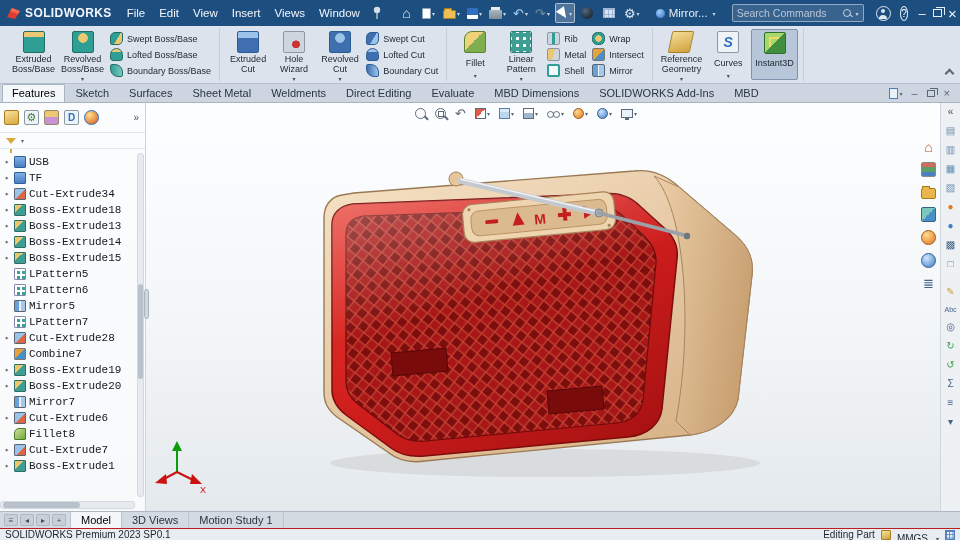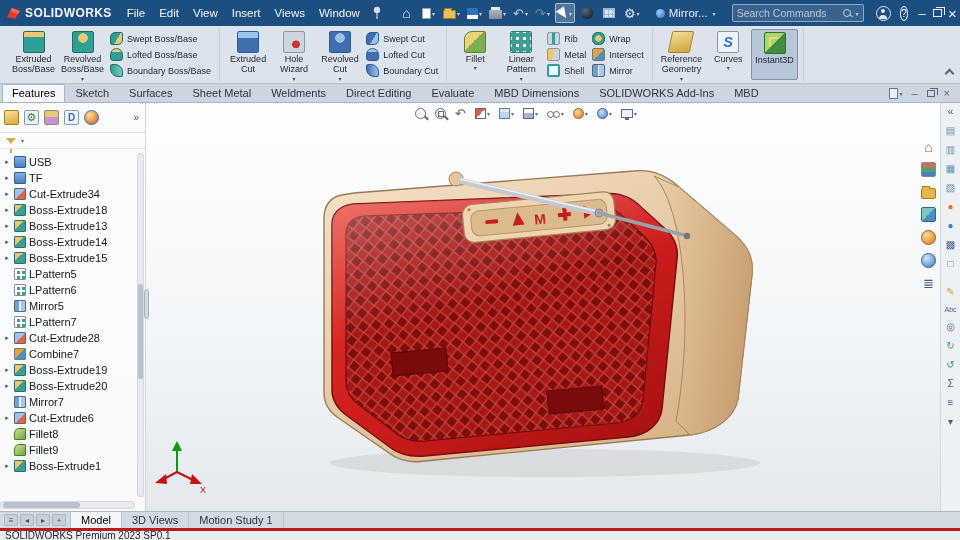--- a/index.html
+++ b/index.html
@@ -44,21 +44,21 @@
   .help{margin:0 6px 0 9px;width:15px;height:15px;border:1.3px solid #dfe8f1;border-radius:50%;color:#fff;font-size:10px;display:flex;align-items:center;justify-content:center;}
   .spacer{flex:1;}
   .win{width:29px;height:26px;display:flex;align-items:center;justify-content:center;font-size:13px;color:#eef3f8;}
   .win.close{font-size:15px;}
   .restore-ic{width:9px;height:8px;border:1.2px solid #e8eef5;position:relative;}
   .restore-ic::before{content:"";position:absolute;top:-3px;left:2px;width:8px;height:7px;border:1.2px solid #e8eef5;border-bottom:none;border-left:none;}
 
   
   .ribbon{height:58px;background:var(--ribbon_bg,#dce3ec);display:flex;align-items:stretch;padding:2px 2px 2px 4px;position:relative;border-bottom:1px solid #b6c0cc;}
   .rgroup{display:flex;align-items:stretch;padding:1px 5px;border-right:1px solid #c4cdd8;}
-  .bigbtn{display:flex;flex-direction:column;align-items:center;min-width:46px;padding:2px 3px 0;gap:1px;text-align:center;color:#1c2630;}
+  .bigbtn{display:flex;flex-direction:column;align-items:center;min-width:46px;padding:2px 3px 0;gap:1px;text-align:center;color:#1c2630;justify-content:space-between;}
   .blabel{font-size:9px;line-height:1.15;white-space:pre-line;}
   .bdd{font-size:6px;color:#44505c;height:7px;line-height:7px;}
   .rbactive{background:var(--instant3d_bg,#b7c6d8);border:1px solid #7d93ad;border-radius:2px;}
   .ri{width:22px;height:22px;border-radius:2px;display:inline-block;flex:none;}
   .si{width:13px;height:13px;border-radius:2px;flex:none;}
   .smallcol{display:flex;flex-direction:column;justify-content:center;gap:2px;padding:0 3px;}
   .smallbtn{display:flex;align-items:center;gap:4px;font-size:9px;color:#1c2630;height:14px;}
   .ribcol{position:absolute;right:7px;bottom:6px;width:7px;height:7px;border-top:2px solid #5a6774;border-right:2px solid #5a6774;transform:rotate(-45deg);}
   .ri-extrude{background:linear-gradient(180deg,#ecc873 26%,#2f9e94 26%);border:1px solid #1f6f66;}
   .ri-revolve{background:radial-gradient(circle at 50% 30%,#ecc873 26%,#2f9e94 30%);border:1px solid #1f6f66;}
@@ -130,21 +130,21 @@
   .thmore{margin-left:auto;color:#44505c;font-size:10px;}
   .th-part{background:linear-gradient(160deg,#f7e39a,#d9a83e);border:1px solid #a87c22;}
   .th-props{background:#eef3f8;border:1px solid #8a97a5;color:#3f7f3f;}
   .th-config{background:linear-gradient(180deg,#ecc873 50%,#c891d8 50%);border:1px solid #998866;}
   .th-dimx{background:#eef3f8;border:1px solid #8a97a5;color:#2f6fc0;font-weight:bold;font-size:10px;}
   .th-display{background:radial-gradient(circle at 35% 30%,#ffe08a,#d4581f);border:1px solid #2f6fc0;border-radius:50%;}
   .tree-filter{height:16px;display:flex;align-items:center;gap:5px;padding:0 6px;border-bottom:1px solid #e4e9ee;}
   .funnel{width:0;height:0;border-left:5px solid transparent;border-right:5px solid transparent;border-top:6px solid #d8aa3c;position:relative;}
   .funnel::after{content:"";position:absolute;left:-1px;top:5px;width:2px;height:4px;background:#d8aa3c;}
   .fdd{font-size:6px;color:#667;}
-  .tree-list{padding:5px 2px 0 3px;}
+  .tree-list{padding:5px 2px 0 3px;font-family:Liberation Mono, monospace;}
   .titem{display:flex;align-items:center;height:16px;gap:3px;}
   .tarrow{width:8px;font-size:7px;color:#556;text-align:center;flex:none;}
   .tic{width:12px;height:12px;flex:none;border-radius:1px;}
   .tlabel{font-size:11px;color:#101820;white-space:nowrap;}
   .t-folder{background:linear-gradient(180deg,#7fb0e8,#4a7fc0);border:1px solid #2f5f98;}
   .t-cut{background:linear-gradient(135deg,#9cc3ea 55%,#dd6644 55%);border:1px solid #556677;}
   .t-boss{background:linear-gradient(135deg,#e9c96f 40%,#3f9e93 40%);border:1px solid #2c6e66;}
   .t-pattern{background-color:#fff;border:1px solid #8888aa;background-image:radial-gradient(#3f9e93 1.5px,transparent 1.6px);background-size:5px 5px;background-position:1px 1px;}
   .t-mirror{background:linear-gradient(90deg,#6aa0d8 42%,#eeeeff 42% 58%,#a8c8e8 58%);border:1px solid #556677;}
   .t-combine{background:linear-gradient(135deg,#e8a23c 50%,#4a90c8 50%);border:1px solid #777777;}
@@ -174,21 +174,21 @@
   .rsgroup.rsbottom{margin-top:18px;}
   .rsbtn{font-size:10px;line-height:1;}
 
   
   .bottombar{height:17px;background:#d3dae2;border-top:1px solid #aeb8c4;display:flex;align-items:stretch;font-size:11px;}
   .bnavs{display:flex;align-items:center;gap:2px;padding:0 4px;border-right:1px solid #bcc5cf;}
   .bnav{width:14px;height:12px;display:flex;align-items:center;justify-content:center;font-size:8px;color:#44505c;background:#c7cfd8;border:1px solid #aeb8c4;border-radius:1px;}
   .btabs{display:flex;align-items:stretch;}
   .btab{display:flex;align-items:center;padding:0 10px;color:#2a3540;border-right:1px solid #bcc5cf;white-space:nowrap;}
   .btab.active{background:#f4f7fa;color:#000;}
-  .statusbar{height:12px;background:var(--status_bg,#e9edf1);border-top:3px solid #b91c1c;display:flex;font-size:10px;line-height:1;color:#1c2630;padding:0 5px;gap:6px;flex-direction:column;}
+  .statusbar{height:12px;background:var(--status_bg,#e9edf1);border-top:1px solid #b91c1c;display:flex;align-items:center;font-size:10px;line-height:1;color:#1c2630;padding:0 5px;gap:6px;}
   .st-left{flex:1;}
   .st-ic{width:10px;height:10px;background:linear-gradient(160deg,#f7e39a,#cfa23c);border:1px solid #a87c22;border-radius:1px;flex:none;}
   .st-units{display:flex;align-items:center;gap:8px;margin-top:8px;}
   .st-dd{font-size:6px;color:#44505c;}
   .st-grid{width:10px;height:10px;border:1px solid #4a7fc0;background-image:linear-gradient(#4a7fc0 1px,transparent 1px),linear-gradient(90deg,#4a7fc0 1px,transparent 1px);background-size:3.3px 3.3px;flex:none;}
 </style>
 </head>
 <body>
 
 <div class="titlebar">
@@ -646,23 +646,23 @@
           <span class="tarrow">▸</span>
           <span class="tic t-cut"></span>
           <span class="tlabel">Cut-Extrude6</span>
         </div>
         <div class="titem">
           <span class="tarrow"></span>
           <span class="tic t-fillet"></span>
           <span class="tlabel">Fillet8</span>
         </div>
         <div class="titem">
-          <span class="tarrow"></span>
-          <span class="tic t-fillet"></span>
-          <span class="tlabel">Fillet9</span>
+          <span class="tarrow">▸</span>
+          <span class="tic t-cut"></span>
+          <span class="tlabel">Cut-Extrude7</span>
         </div>
         <div class="titem">
           <span class="tarrow">▸</span>
           <span class="tic t-boss"></span>
           <span class="tlabel">Boss-Extrude1</span>
         </div>
       </div>
     <div class="vscroll">
       <div class="vthumb"></div>
     </div>

